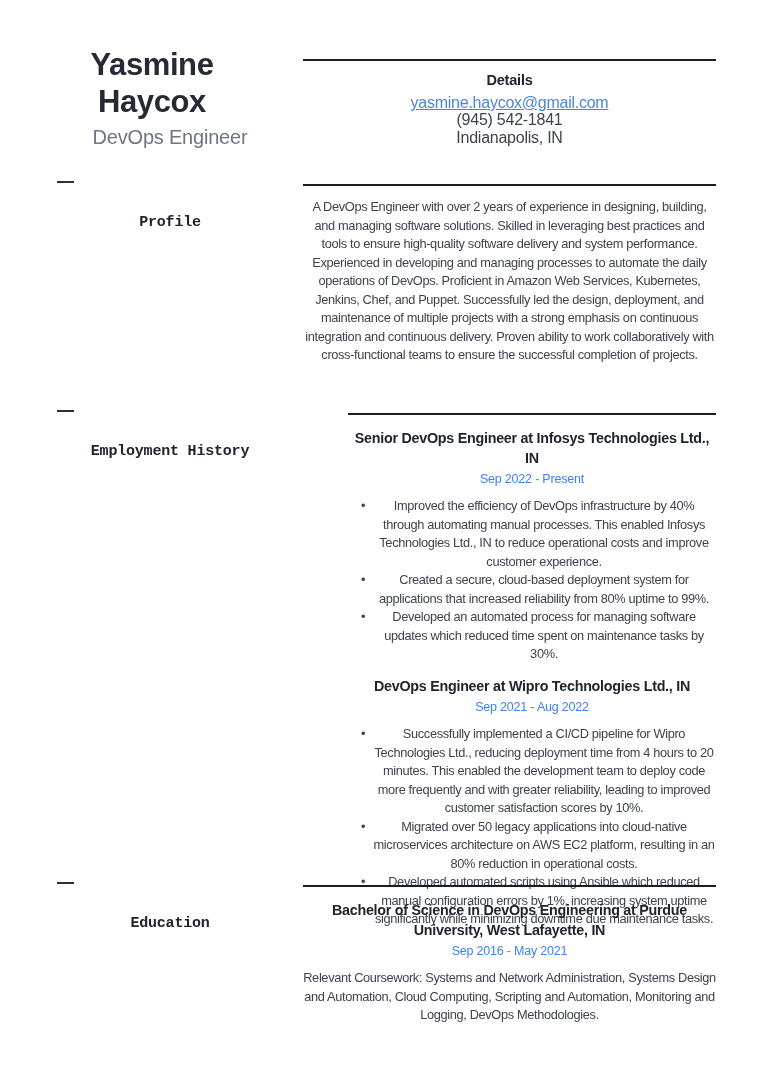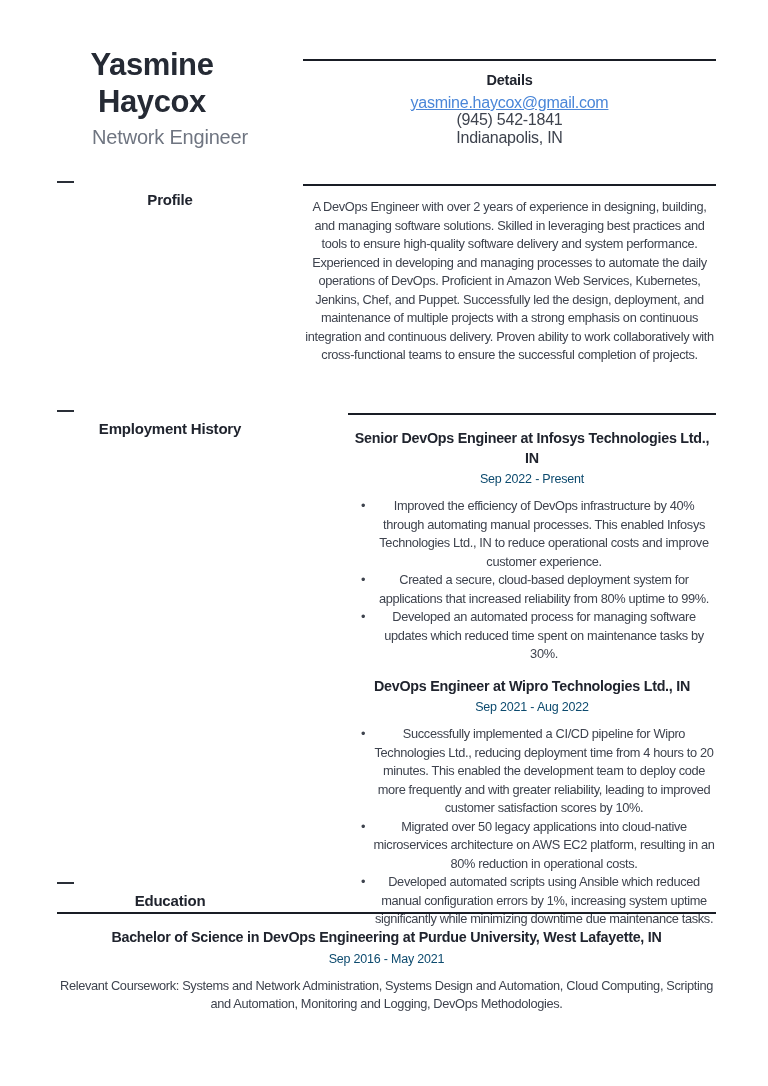--- a/index.html
+++ b/index.html
@@ -29,27 +29,27 @@
     color: #252a34; letter-spacing: -0.4px; max-width: 190px;
   }
   .subtitle {
     font-size: 20px; line-height: 26px; color: #6f7581;
     margin-top: 4px; letter-spacing: -0.2px;
   }
 
   
   .row-profile    { top: 181px; }
   .row-employment { top: 410px; gap: 45px; }
-  .row-education  { top: 882px; flex-direction: column; }
+  .row-education  { top: 882px; }
   .row-links      { top: 1048px; }
 
   .dash { width: 17px; height: 2px; background: #2a2f38; }
   .l-heading {
     font-size: 15px; font-weight: 700; color: #20242e;
-    margin-top: 8px; letter-spacing: -0.2px; white-space: nowrap;
+    margin-top: 31px; letter-spacing: -0.2px; white-space: nowrap; font-family: Liberation Mono, monospace;
   }
 
   .rule { height: 2px; background: #191d25; }
   .right-cell .rule { margin-top: 3px; }
   .row-header .rule { margin-top: 13px; }
 
   .r-heading {
     font-size: 14.5px; font-weight: 700; color: #20242e;
     margin-top: 11px; letter-spacing: -0.2px;
   }
@@ -68,21 +68,21 @@
     letter-spacing: -0.35px; margin-top: 12px;
   }
 
   .job { margin-top: 14px; }
   .job + .job { margin-top: 13px; }
   .job-title, .degree-title {
     font-size: 14.3px; font-weight: 700; color: #20242e;
     line-height: 19.5px; letter-spacing: -0.25px;
   }
   .job-date {
-    font-size: 12.5px; color: #0c4a6e; margin-top: 4px;
+    font-size: 12.5px; color: #3b82f6; margin-top: 4px;
     letter-spacing: -0.2px; line-height: 15px;
   }
   ul.bullets { list-style: none; margin-top: 10px; }
   ul.bullets li {
     position: relative; padding-left: 24px;
     font-size: 12.8px; line-height: 18.5px; color: #3e434e;
     letter-spacing: -0.35px;
   }
   ul.bullets li::before {
     content: "\2022";
@@ -93,21 +93,21 @@
   .links-line { margin-top: 13px; font-size: 12.8px; letter-spacing: -0.3px; }
 </style>
 </head>
 <body>
 
 <div class="page">
 
   <div class="row row-header">
     <div class="left-cell">
       <h1 class="name">Yasmine Haycox</h1>
-      <div class="subtitle">Network Engineer</div>
+      <div class="subtitle">DevOps Engineer</div>
     </div>
     <div class="right-cell">
       <div class="rule"></div>
       <h2 class="r-heading">Details</h2>
       <div class="contact-block">
         <div class="contact-line">
           <a class="link">yasmine.haycox@gmail.com</a>
         </div>
         <div class="contact-line">(945) 542-1841</div>
         <div class="contact-line">Indianapolis, IN</div>

